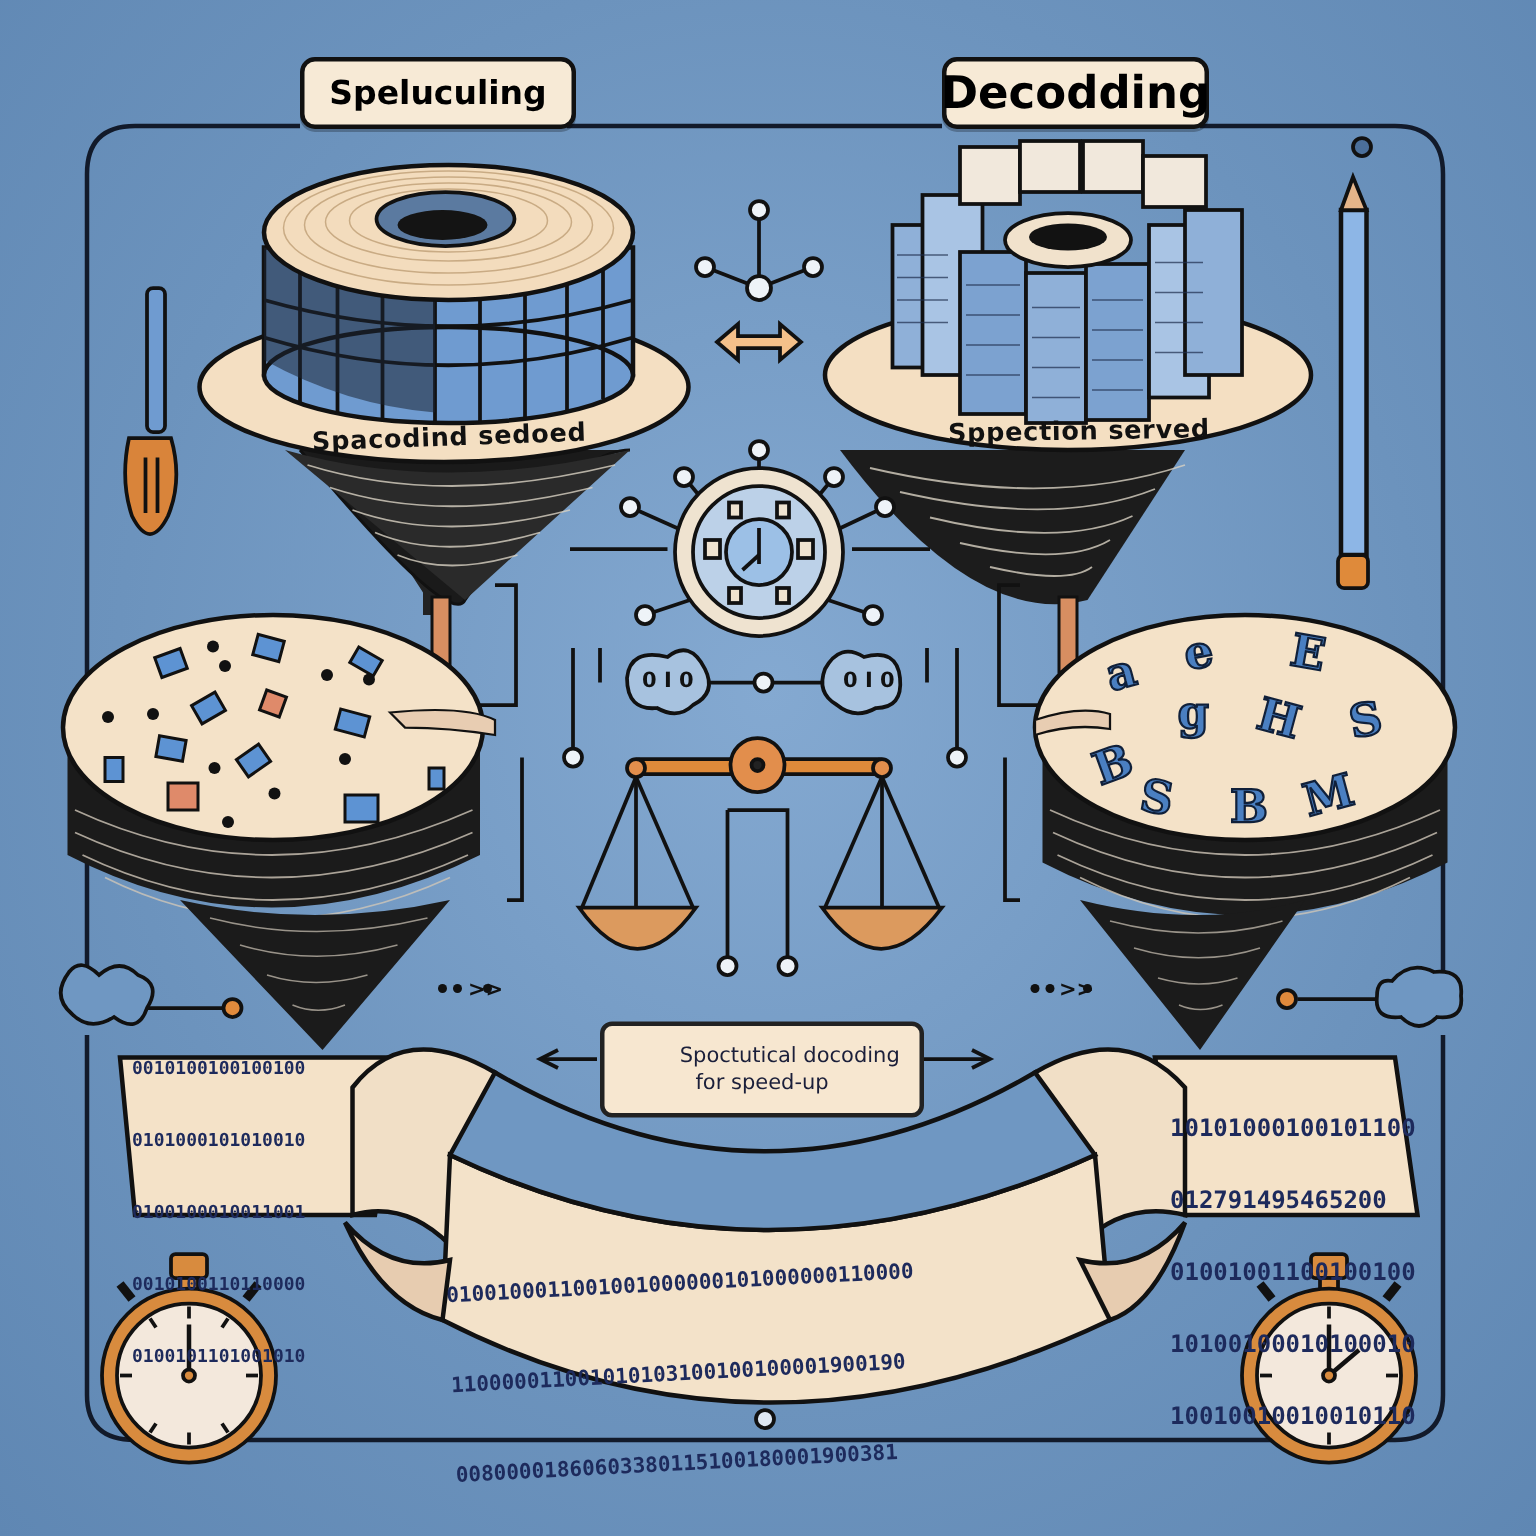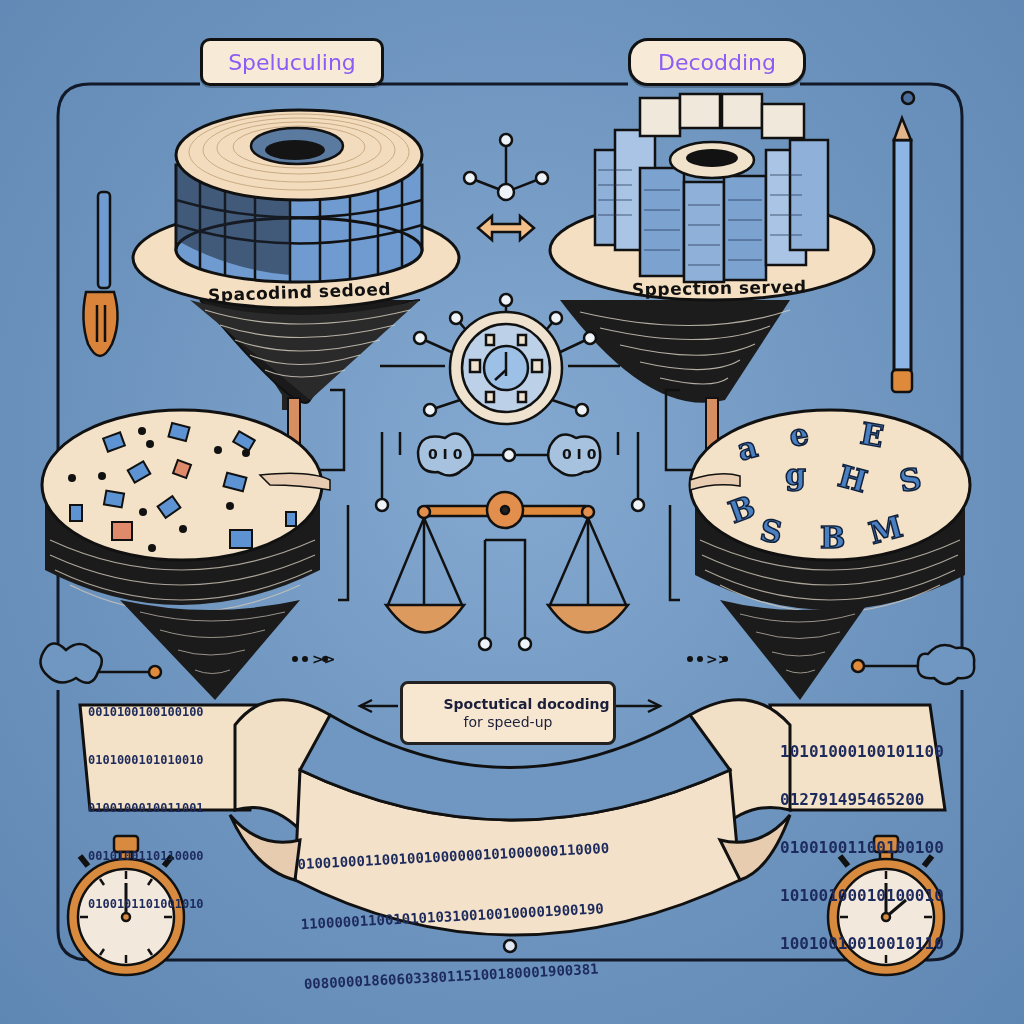--- a/index.html
+++ b/index.html
@@ -1,21 +1,21 @@
 <!DOCTYPE html>
 <html><head>
 <meta charset="utf-8">
 <style>
   html,body{margin:0;padding:0;}
   body{width:1024px;height:1024px;overflow:hidden;background:#6e95bf;font-family:"DejaVu Sans",sans-serif;position:relative;}
   .bg{position:absolute;inset:0;background:radial-gradient(ellipse at 50% 45%,#84a9d1 0%,#6c93bd 60%,#5f87b3 100%);}
   svg.scene{position:absolute;left:0;top:0;}
-  .label-box{position:absolute;background:#f7ead6;border:3px solid #111;border-radius:10px;display:flex;align-items:center;justify-content:center;font-weight:normal;color:#8b5cf6;box-shadow:0 2px 0 rgba(0,0,0,.25);text-align:right;}
+  .label-box{position:absolute;background:#f7ead6;border:3px solid #111;border-radius:10px;display:flex;align-items:center;justify-content:center;font-weight:bold;color:#000000;box-shadow:0 2px 0 rgba(0,0,0,.25);text-align:right;}
   .title-left{left:200px;top:38px;width:178px;height:42px;font-size:22px;}
-  .title-right{left:628px;top:38px;width:172px;height:42px;font-size:22px;border-radius:20px;}
+  .title-right{left:628px;top:38px;width:172px;height:42px;font-size:30px;}
   .center-note{position:absolute;left:400px;top:681px;width:210px;height:58px;background:#f7e7d0;border:3px solid #222;border-radius:8px;display:flex;flex-direction:column;align-items:center;justify-content:center;font-size:14px;color:#1b1f3a;line-height:18px;}
   .drum-label{position:absolute;font-weight:bold;color:#111;font-size:17px;letter-spacing:.5px;white-space:nowrap;}
   .dl-left{left:208px;top:282px;transform:rotate(-2deg);}
   .dl-right{left:632px;top:278px;transform:rotate(-1deg);}
   .binary{position:absolute;font-family:"DejaVu Sans Mono",monospace;font-weight:bold;color:#1d2a5c;white-space:pre;}
   .bin-left{left:88px;top:672px;font-size:12px;line-height:16px;}
   .bin-right{left:780px;top:712px;font-size:16px;line-height:16px;}
   .bin-center{left:300px;top:806px;font-size:14px;line-height:20px;transform:rotate(-3deg);}
 </style>
 </head>
@@ -370,21 +370,21 @@
   </g>
 </svg>
 
 <div class="label-box title-left">Speluculing</div>
 <div class="label-box title-right">Decodding</div>
 
 <div class="drum-label dl-left">Spacodind sedoed</div>
 <div class="drum-label dl-right">Sppection served</div>
 
 <div class="center-note">
-  <span style="font-weight:bold;margin-left:37px;">Spoctutical docoding</span>
+  <span style="font-weight:normal;margin-left:37px;">Spoctutical docoding</span>
   <span>for speed-up</span>
 </div>
 
 <div class="binary bin-left">
   <div>0010100100100100</div>
   <div>0101000101010010</div>
   <div>0100100010011001</div>
   <div>0010100110110000</div>
   <div>0100101101001010</div>
 </div>

